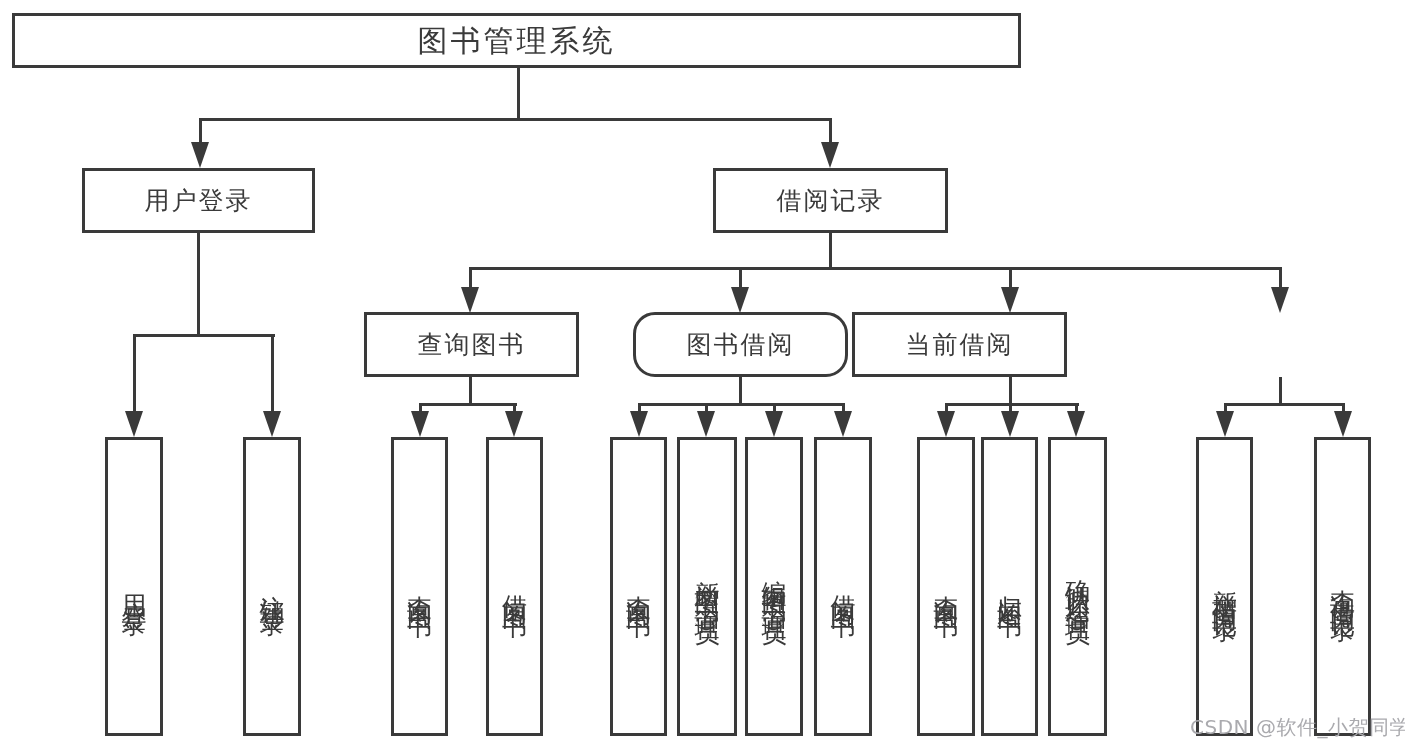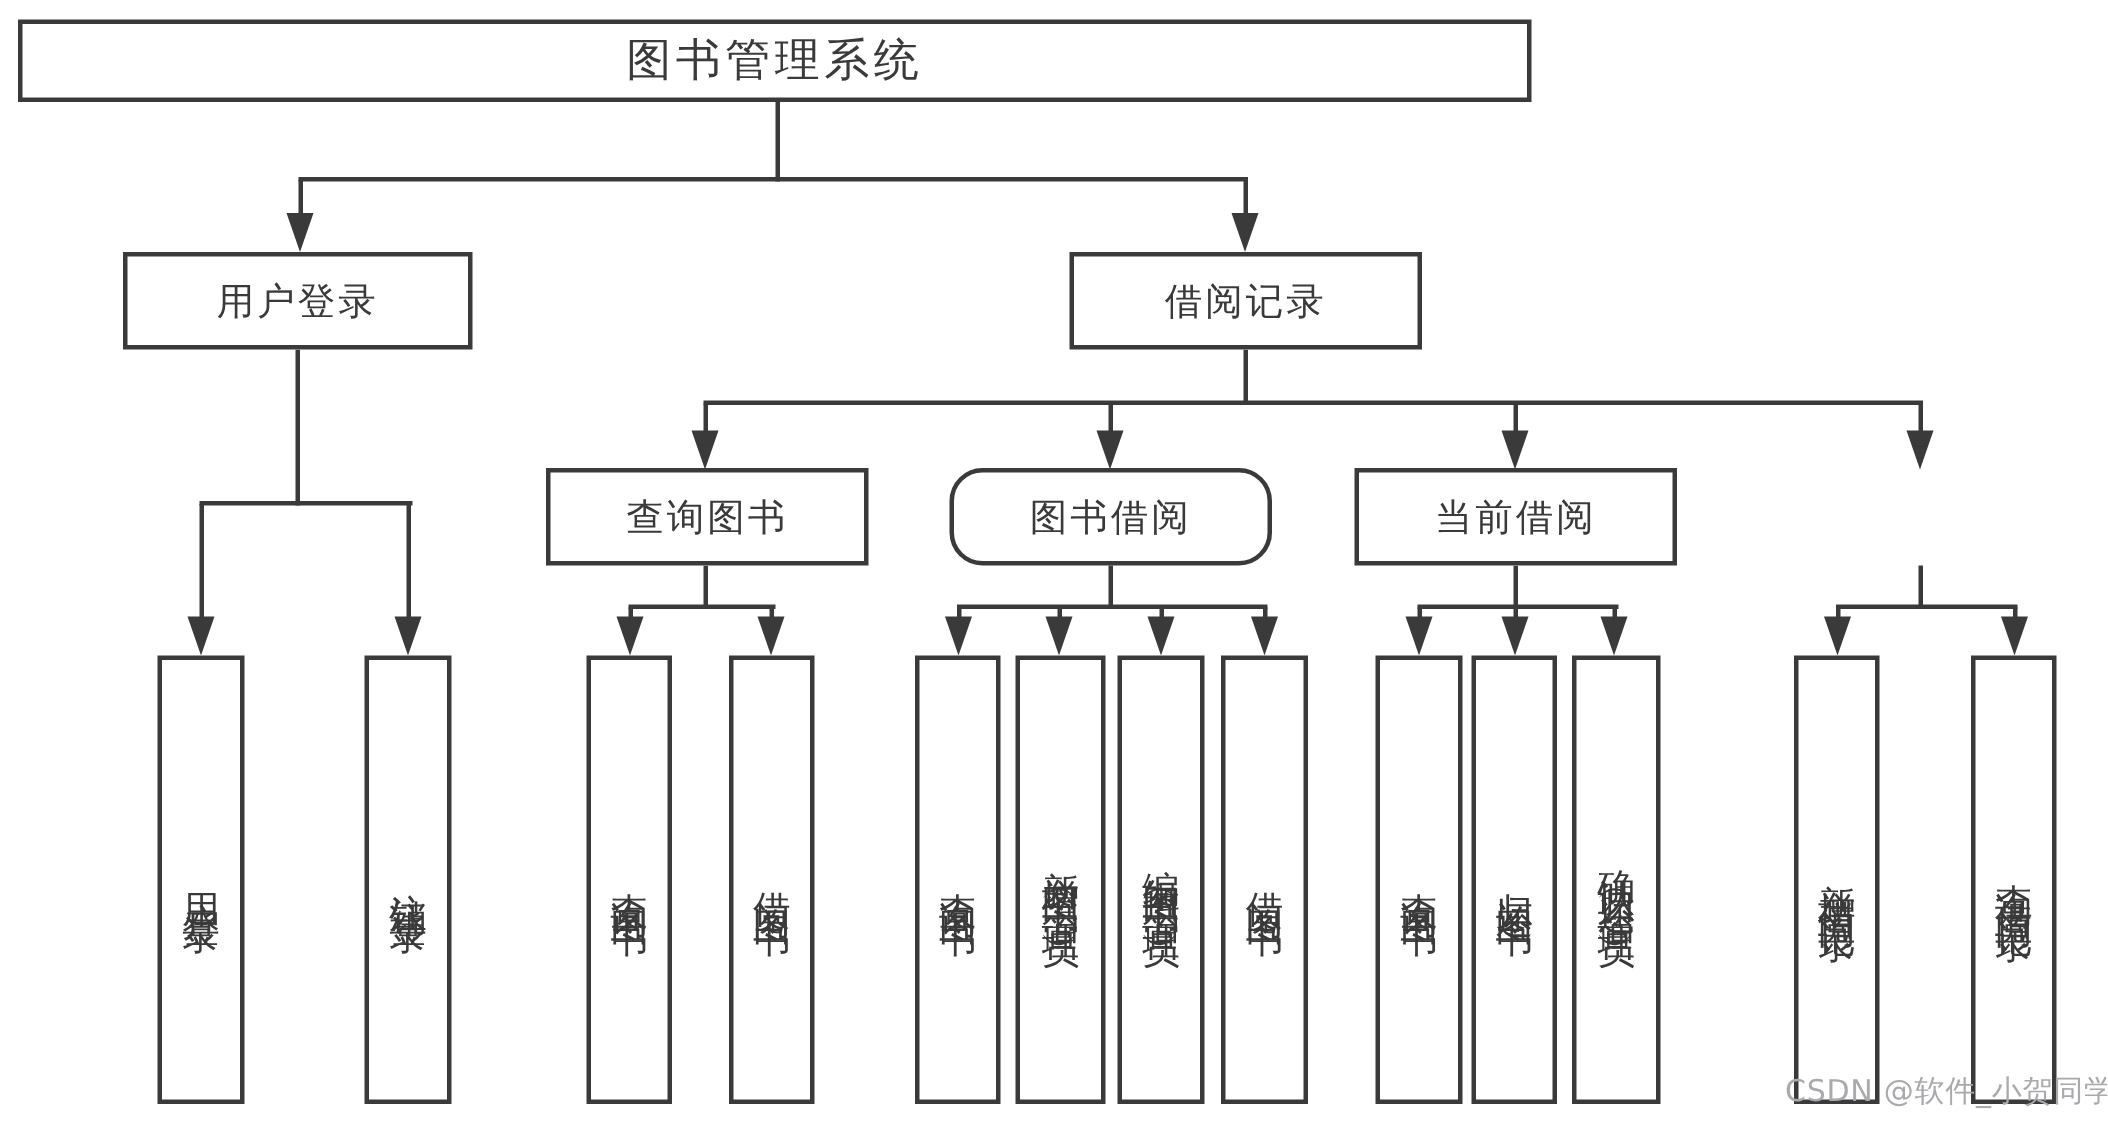--- a/index.html
+++ b/index.html
@@ -86,21 +86,21 @@
 
 <div class="canvas">
 
   <div class="box" style="left:12px; top:13px; width:1009px; height:55px; letter-spacing:3px;">图书管理系统</div>
 
   <div class="box lvl" style="left:82px; top:168px; width:233px; height:65px;">用户登录</div>
   <div class="box lvl" style="left:713px; top:168px; width:235px; height:65px;">借阅记录</div>
 
   <div class="box lvl" style="left:364px; top:312px; width:215px; height:65px;">查询图书</div>
   <div class="box lvl" style="left:633px; top:312px; width:215px; height:65px;border-radius:22px;">图书借阅</div>
-  <div class="box lvl" style="left:903px; top:312px; width:215px; height:65px;">当前借阅</div>
+  <div class="box lvl" style="left:852px; top:312px; width:215px; height:65px;">当前借阅</div>
 
   <div class="vbox" style="left:105px; width:58px;">用户登录</div>
   <div class="vbox" style="left:243px; width:58px;">注销登录</div>
 
   <div class="vbox" style="left:391px; width:57px;">查询图书</div>
   <div class="vbox" style="left:486px; width:57px;">借阅图书</div>
 
   <div class="vbox" style="left:610px; width:57px;">查询图书</div>
   <div class="vbox" style="left:677px; width:60px;">新增图书（管理员）</div>
   <div class="vbox" style="left:745px; width:58px;">编辑图书（管理员）</div>

